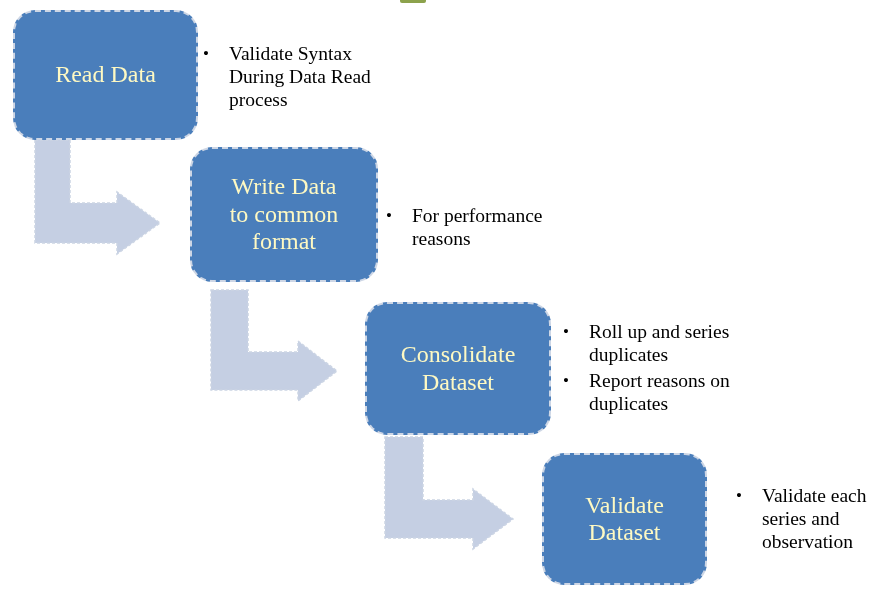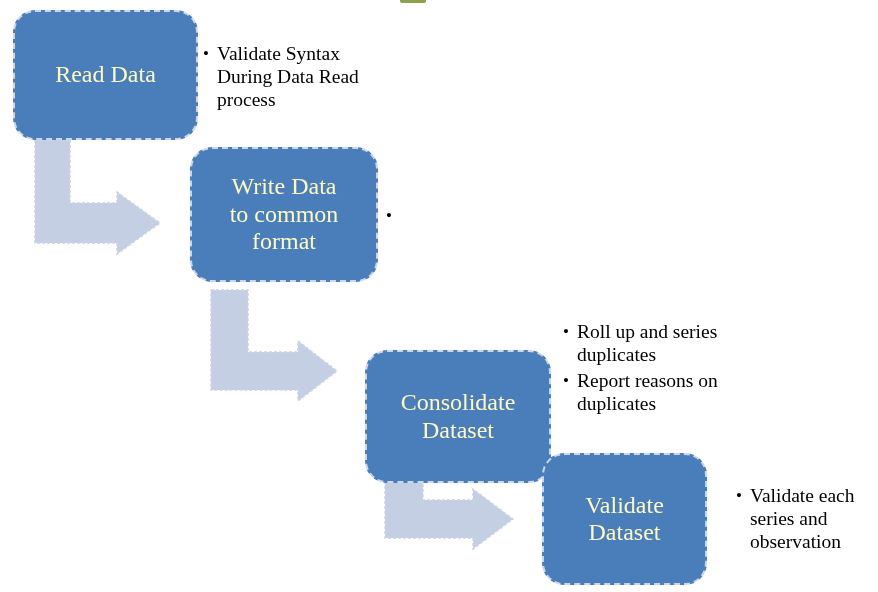--- a/index.html
+++ b/index.html
@@ -28,40 +28,40 @@
   }
   .step-title {
     color: #fef9c3;
     font-size: 24px;
     line-height: 1.14;
     text-align: center;
     white-space: pre-line;
   }
   .box-1 { left: 13px;  top: 10px;  width: 185px; height: 130px; }
   .box-2 { left: 190px; top: 147px; width: 188px; height: 135px; }
-  .box-3 { left: 365px; top: 302px; width: 186px; height: 133px; margin-top: 48px; }
+  .box-3 { left: 365px; top: 302px; width: 186px; height: 133px; }
   .box-4 { left: 542px; top: 453px; width: 165px; height: 132px; }
 
   .bullet-list {
     position: absolute;
     color: #000000;
     font-size: 19.5px;
     line-height: 23px;
   }
   .bl-1 { left: 203px; top: 42px;  width: 195px; }
   .bl-2 { left: 386px; top: 204px; width: 185px; }
   .bl-3 { left: 563px; top: 320px; width: 200px; }
   .bl-4 { left: 736px; top: 484px; width: 150px; }
   .bullet-item { display: flex; margin-bottom: 3px; }
   .bullet-dot {
     flex: 0 0 14px;
     width: 14px;
     font-size: 17px;
   }
-  .bullet-text { white-space: pre-line; }
+  .bullet-text { white-space: pre-line; margin-left: 12px; }
 
   .green-fragment {
     position: absolute;
     left: 400px; top: 0;
     width: 26px; height: 3px;
     background: #8ca24c;
     border-radius: 0 0 2px 2px;
   }
 </style>
 </head>
@@ -100,20 +100,22 @@
       <span class="bullet-dot">•</span>
       <span class="bullet-text">Validate Syntax
 During Data Read
 process</span>
     </div>
   </div>
 
   <div class="bullet-list bl-2">
     <div class="bullet-item">
       <span class="bullet-dot">•</span>
+      <span class="bullet-text">For performance
+reasons</span>
     </div>
   </div>
 
   <div class="bullet-list bl-3">
     <div class="bullet-item">
       <span class="bullet-dot">•</span>
       <span class="bullet-text">Roll up and series
 duplicates</span>
     </div>
     <div class="bullet-item">

